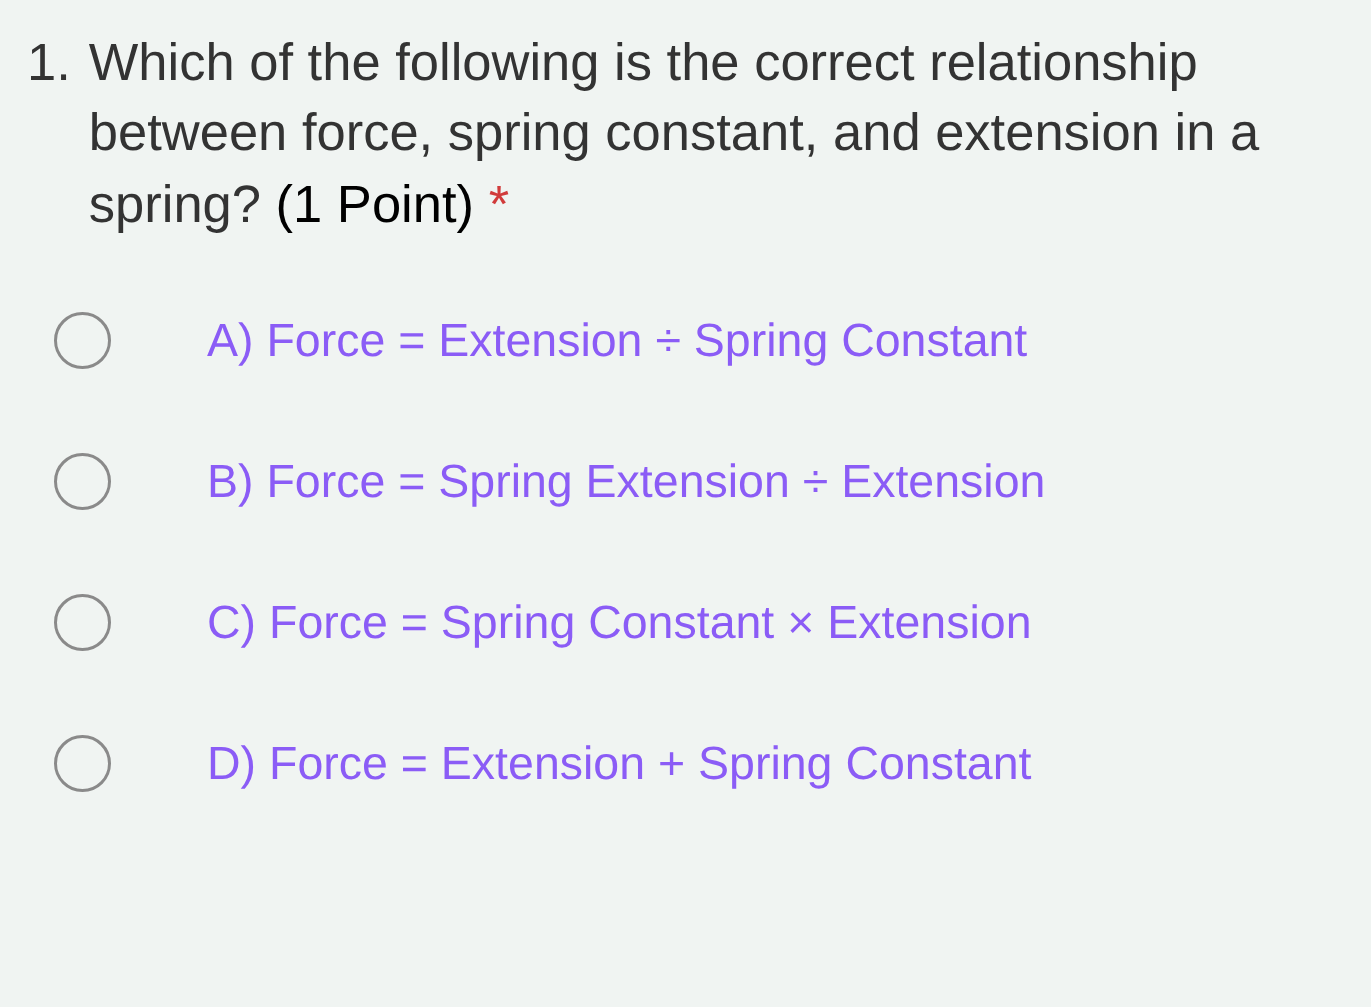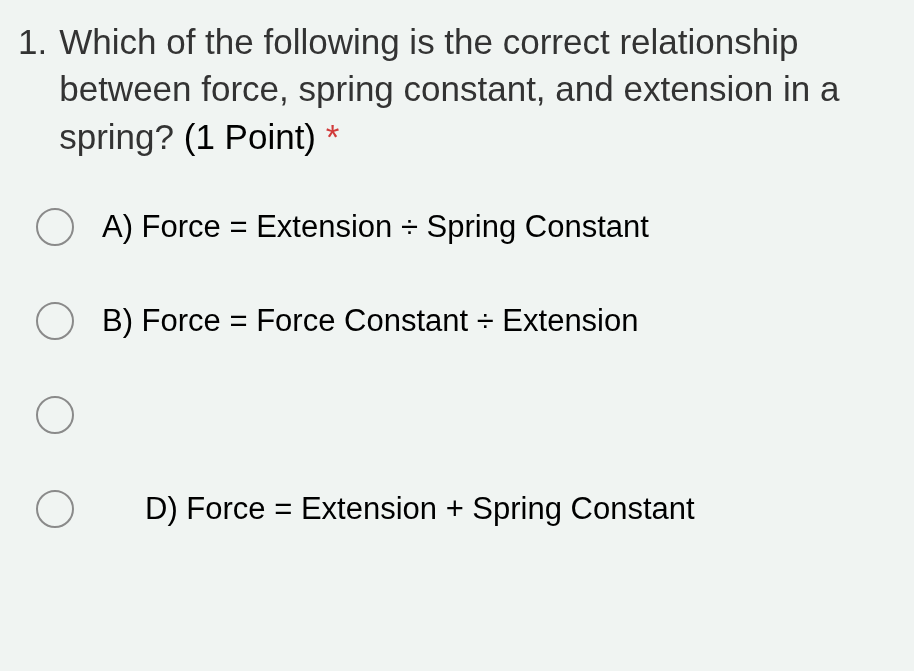--- a/index.html
+++ b/index.html
@@ -41,34 +41,34 @@
       margin-top: 48px;
       padding-left: 18px;
     }
     .option {
       display: flex;
       align-items: center;
       margin-bottom: 56px;
     }
     .option:last-child {
       margin-bottom: 0;
-      gap: 43px;
     }
     .radio-circle {
       width: 38px;
       height: 38px;
       border: 2px solid #8a8a8a;
       border-radius: 50%;
       margin-right: 28px;
       flex-shrink: 0;
     }
     .option-label {
       font-size: 31px;
-      color: #000000;
+      color: #8b5cf6;
       font-weight: 400;
+      margin-left: 36px;
     }
   </style>
 </head>
 <body>
 
 <div class="question-container">
   <div class="question-number">1.</div>
   <div class="question-text">
     <span>Which of the following is the correct relationship between force, spring constant, and extension in a spring?</span>
     <span class="points">(1 Point)</span>
@@ -76,22 +76,23 @@
   </div>
 </div>
 
 <div class="options">
   <div class="option">
     <div class="radio-circle"></div>
     <div class="option-label">A) Force = Extension ÷ Spring Constant</div>
   </div>
   <div class="option">
     <div class="radio-circle"></div>
-    <div class="option-label">B) Force = Force Constant ÷ Extension</div>
+    <div class="option-label">B) Force = Spring Extension ÷ Extension</div>
   </div>
   <div class="option">
     <div class="radio-circle"></div>
+    <div class="option-label">C) Force = Spring Constant × Extension</div>
   </div>
   <div class="option">
     <div class="radio-circle"></div>
     <div class="option-label">D) Force = Extension + Spring Constant</div>
   </div>
 </div>
 
 </body></html>

